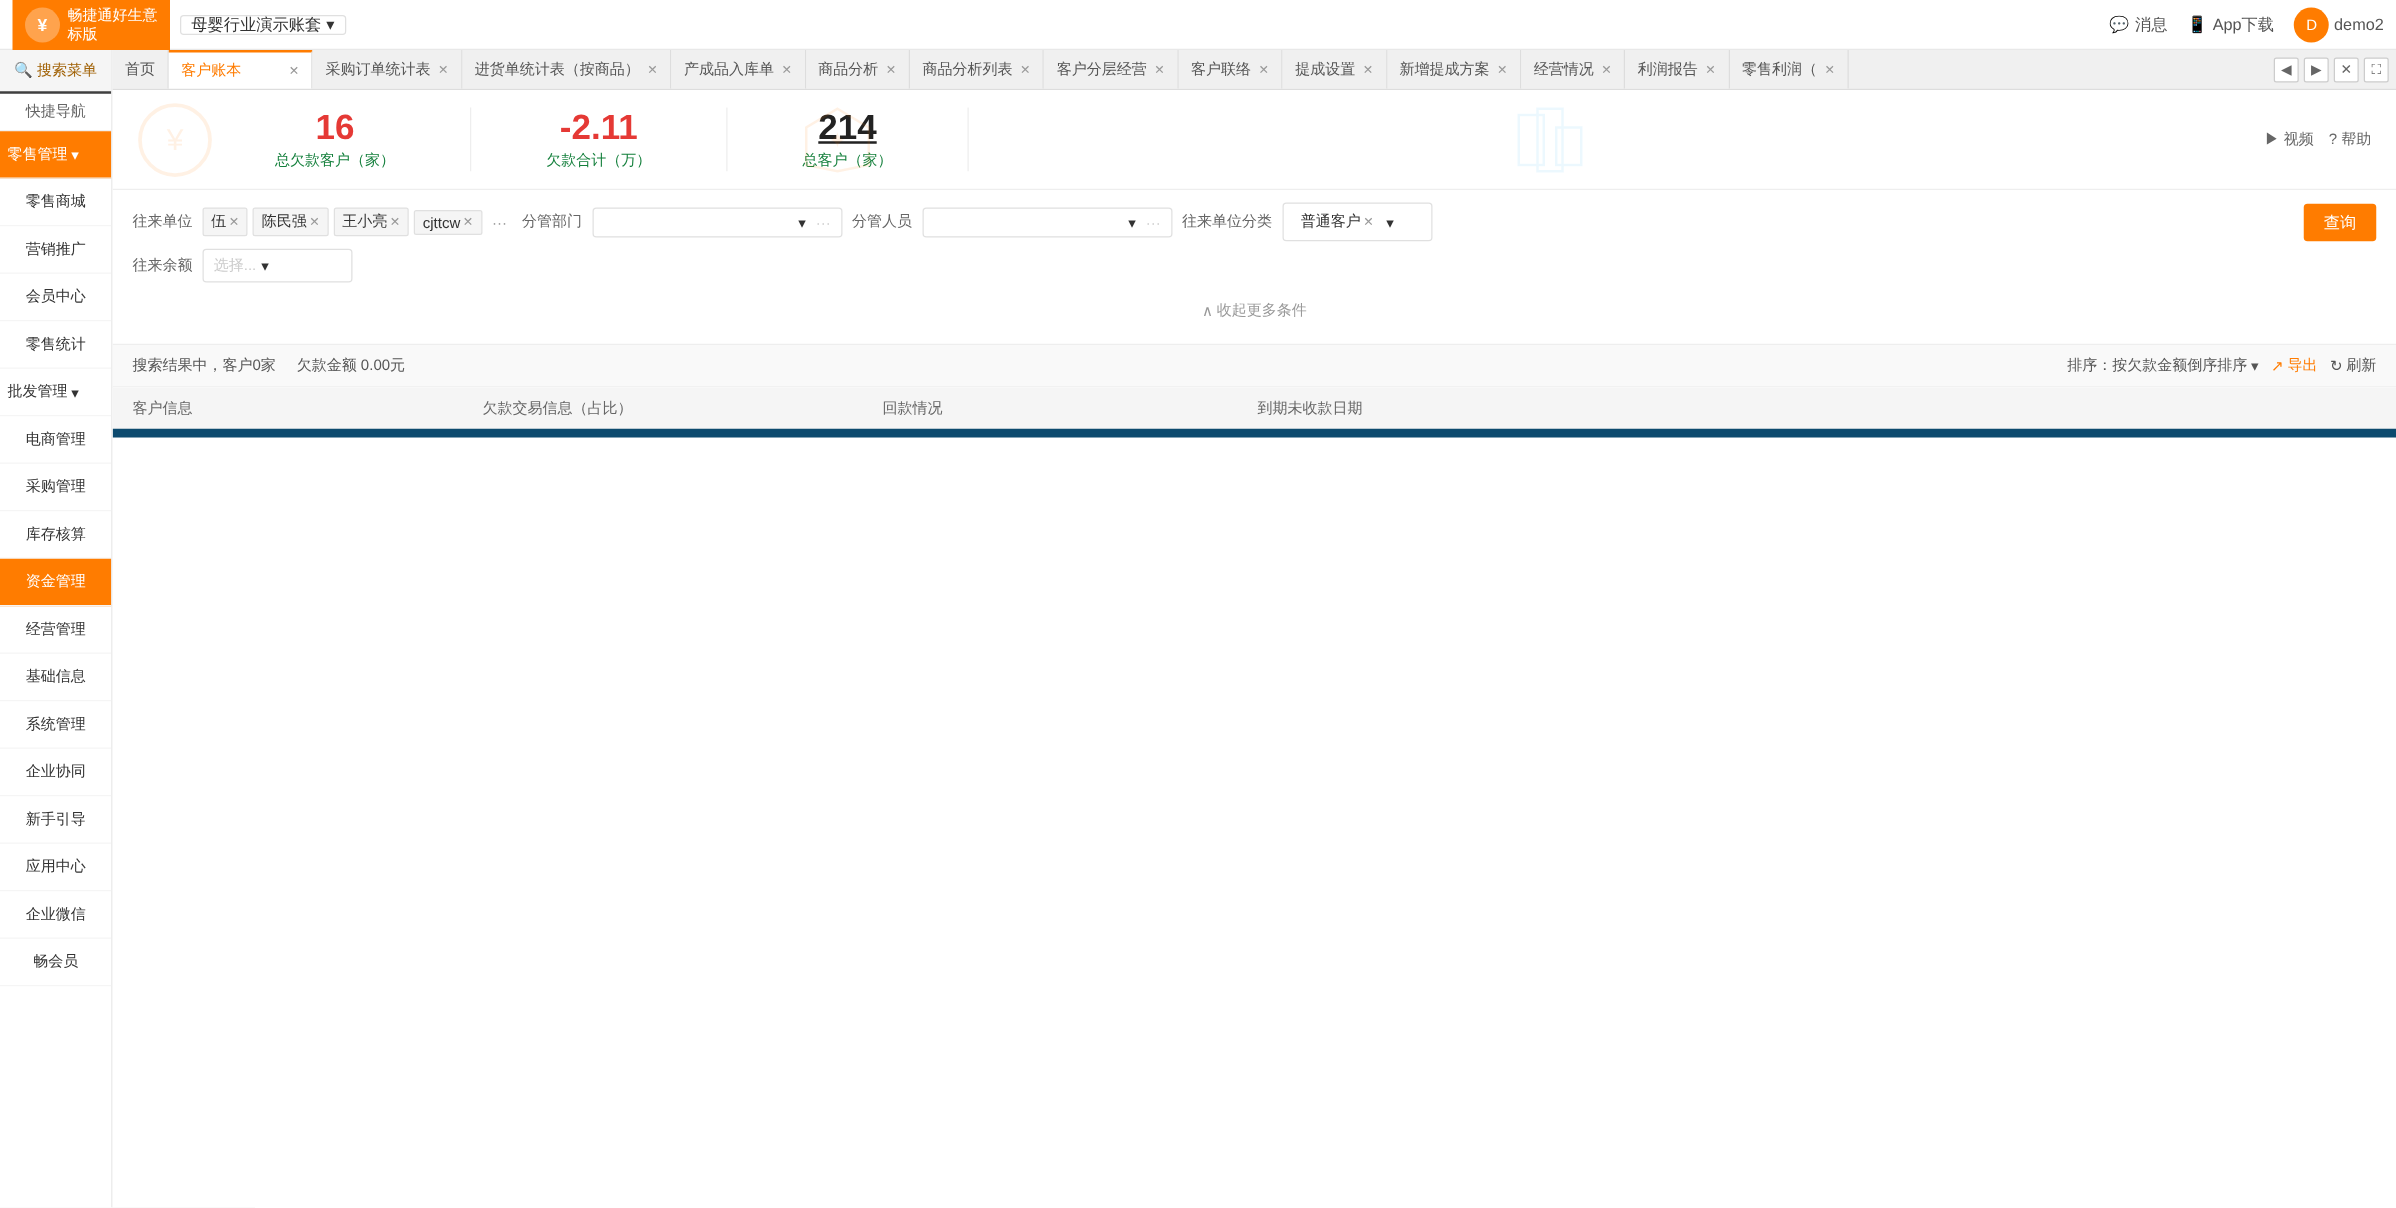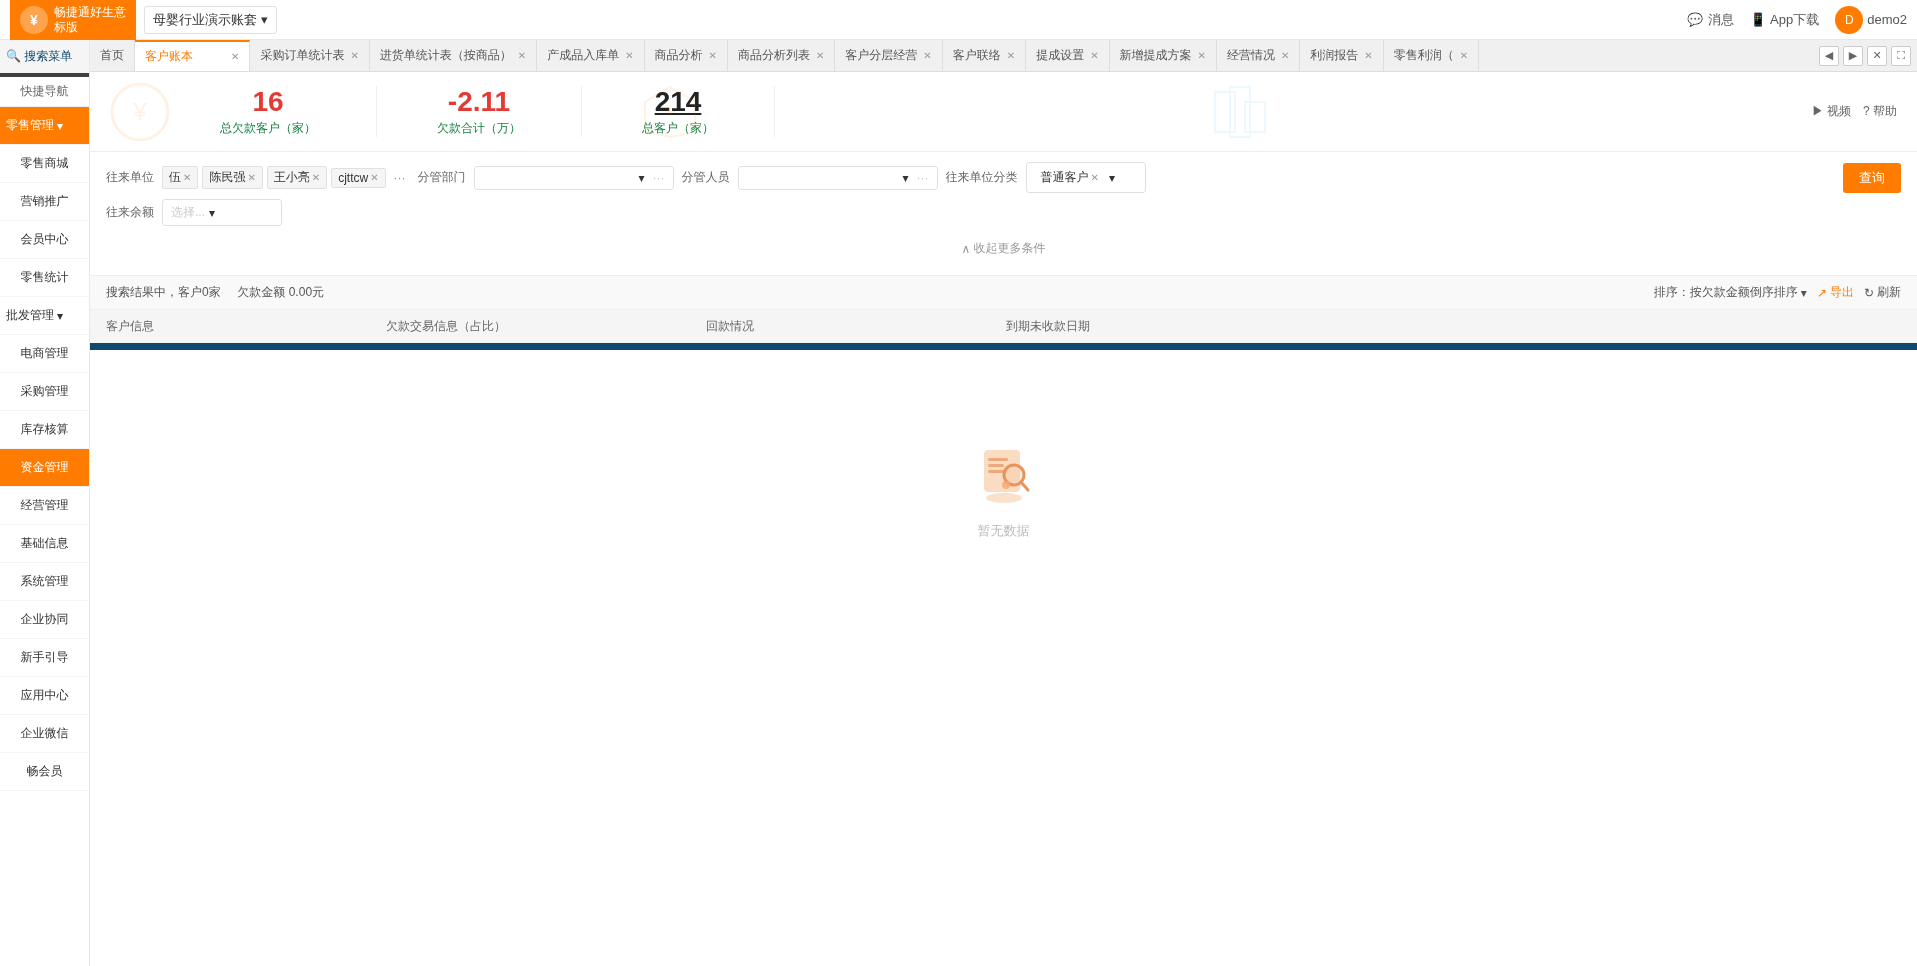--- a/index.html
+++ b/index.html
@@ -41,21 +41,21 @@
     .logo-text { color: #fff; font-size: 12px; line-height: 1.2; }
     .version-select {
       display: flex;
       align-items: center;
       gap: 4px;
       font-size: 13px;
       color: #333;
       cursor: pointer;
       padding: 0 8px;
       border: 1px solid #e0e0e0;
-      height: 28px;
+      height: 16px;
       border-radius: 3px;
       background: #fff;
     }
     .top-bar-right {
       display: flex;
       align-items: center;
       gap: 16px;
     }
     .top-bar-btn {
       display: flex; align-items: center; gap: 4px;
@@ -79,25 +79,25 @@
       background: #fff;
       border-right: 1px solid #e8e8e8;
       display: flex;
       flex-direction: column;
       overflow-y: auto;
       height: 100%;
     }
     .sidebar-search {
       padding: 8px 6px;
       background: #f5f5f5;
-      text-align: left;
-      font-size: 12px;
-      color: #0c4a6e;
-      cursor: pointer;
-      border-bottom: 4px solid #404040;
+      text-align: center;
+      font-size: 12px;
+      color: #a16207;
+      cursor: pointer;
+      border-bottom: 2px solid #404040;
     }
     .sidebar-nav {
       padding: 6px 0;
       text-align: center;
       font-size: 12px;
       color: #666;
       cursor: pointer;
       border-bottom: 1px solid #f0f0f0;
     }
     .sidebar-item {
@@ -637,32 +637,16 @@
     </div>
 
     <div class="table-area">
       <div class="table-header">
         <div class="table-header-cell">客户信息</div>
         <div class="table-header-cell">欠款交易信息（占比）</div>
         <div class="table-header-cell">回款情况</div>
         <div class="table-header-cell">到期未收款日期</div>
       </div>
 
-      <div class="empty-state">
-        <svg class="empty-icon" viewBox="0 0 80 80" fill="none" xmlns="http://www.w3.org/2000/svg">
-
-          <ellipse cx="40" cy="68" rx="18" ry="5" fill="#f5c49a" opacity="0.5"></ellipse>
-          <rect x="20" y="20" width="36" height="42" rx="4" fill="#f5c49a" opacity="0.6"></rect>
-          <rect x="24" y="28" width="20" height="3" rx="1.5" fill="#e8935a" opacity="0.7"></rect>
-          <rect x="24" y="34" width="16" height="3" rx="1.5" fill="#e8935a" opacity="0.7"></rect>
-          <rect x="24" y="40" width="18" height="3" rx="1.5" fill="#e8935a" opacity="0.7"></rect>
-
-          <circle cx="50" cy="45" r="10" stroke="#e8935a" stroke-width="3" fill="rgba(248,200,160,0.3)"></circle>
-          <line x1="57" y1="52" x2="64" y2="60" stroke="#e8935a" stroke-width="3" stroke-linecap="round"></line>
-
-          <circle cx="42" cy="55" r="4" fill="#f5a96a" opacity="0.8"></circle>
-        </svg>
-        <div class="empty-text">暂无数据</div>
-      </div>
     </div>
 
   </div>
 </div>
 
 </body></html>

